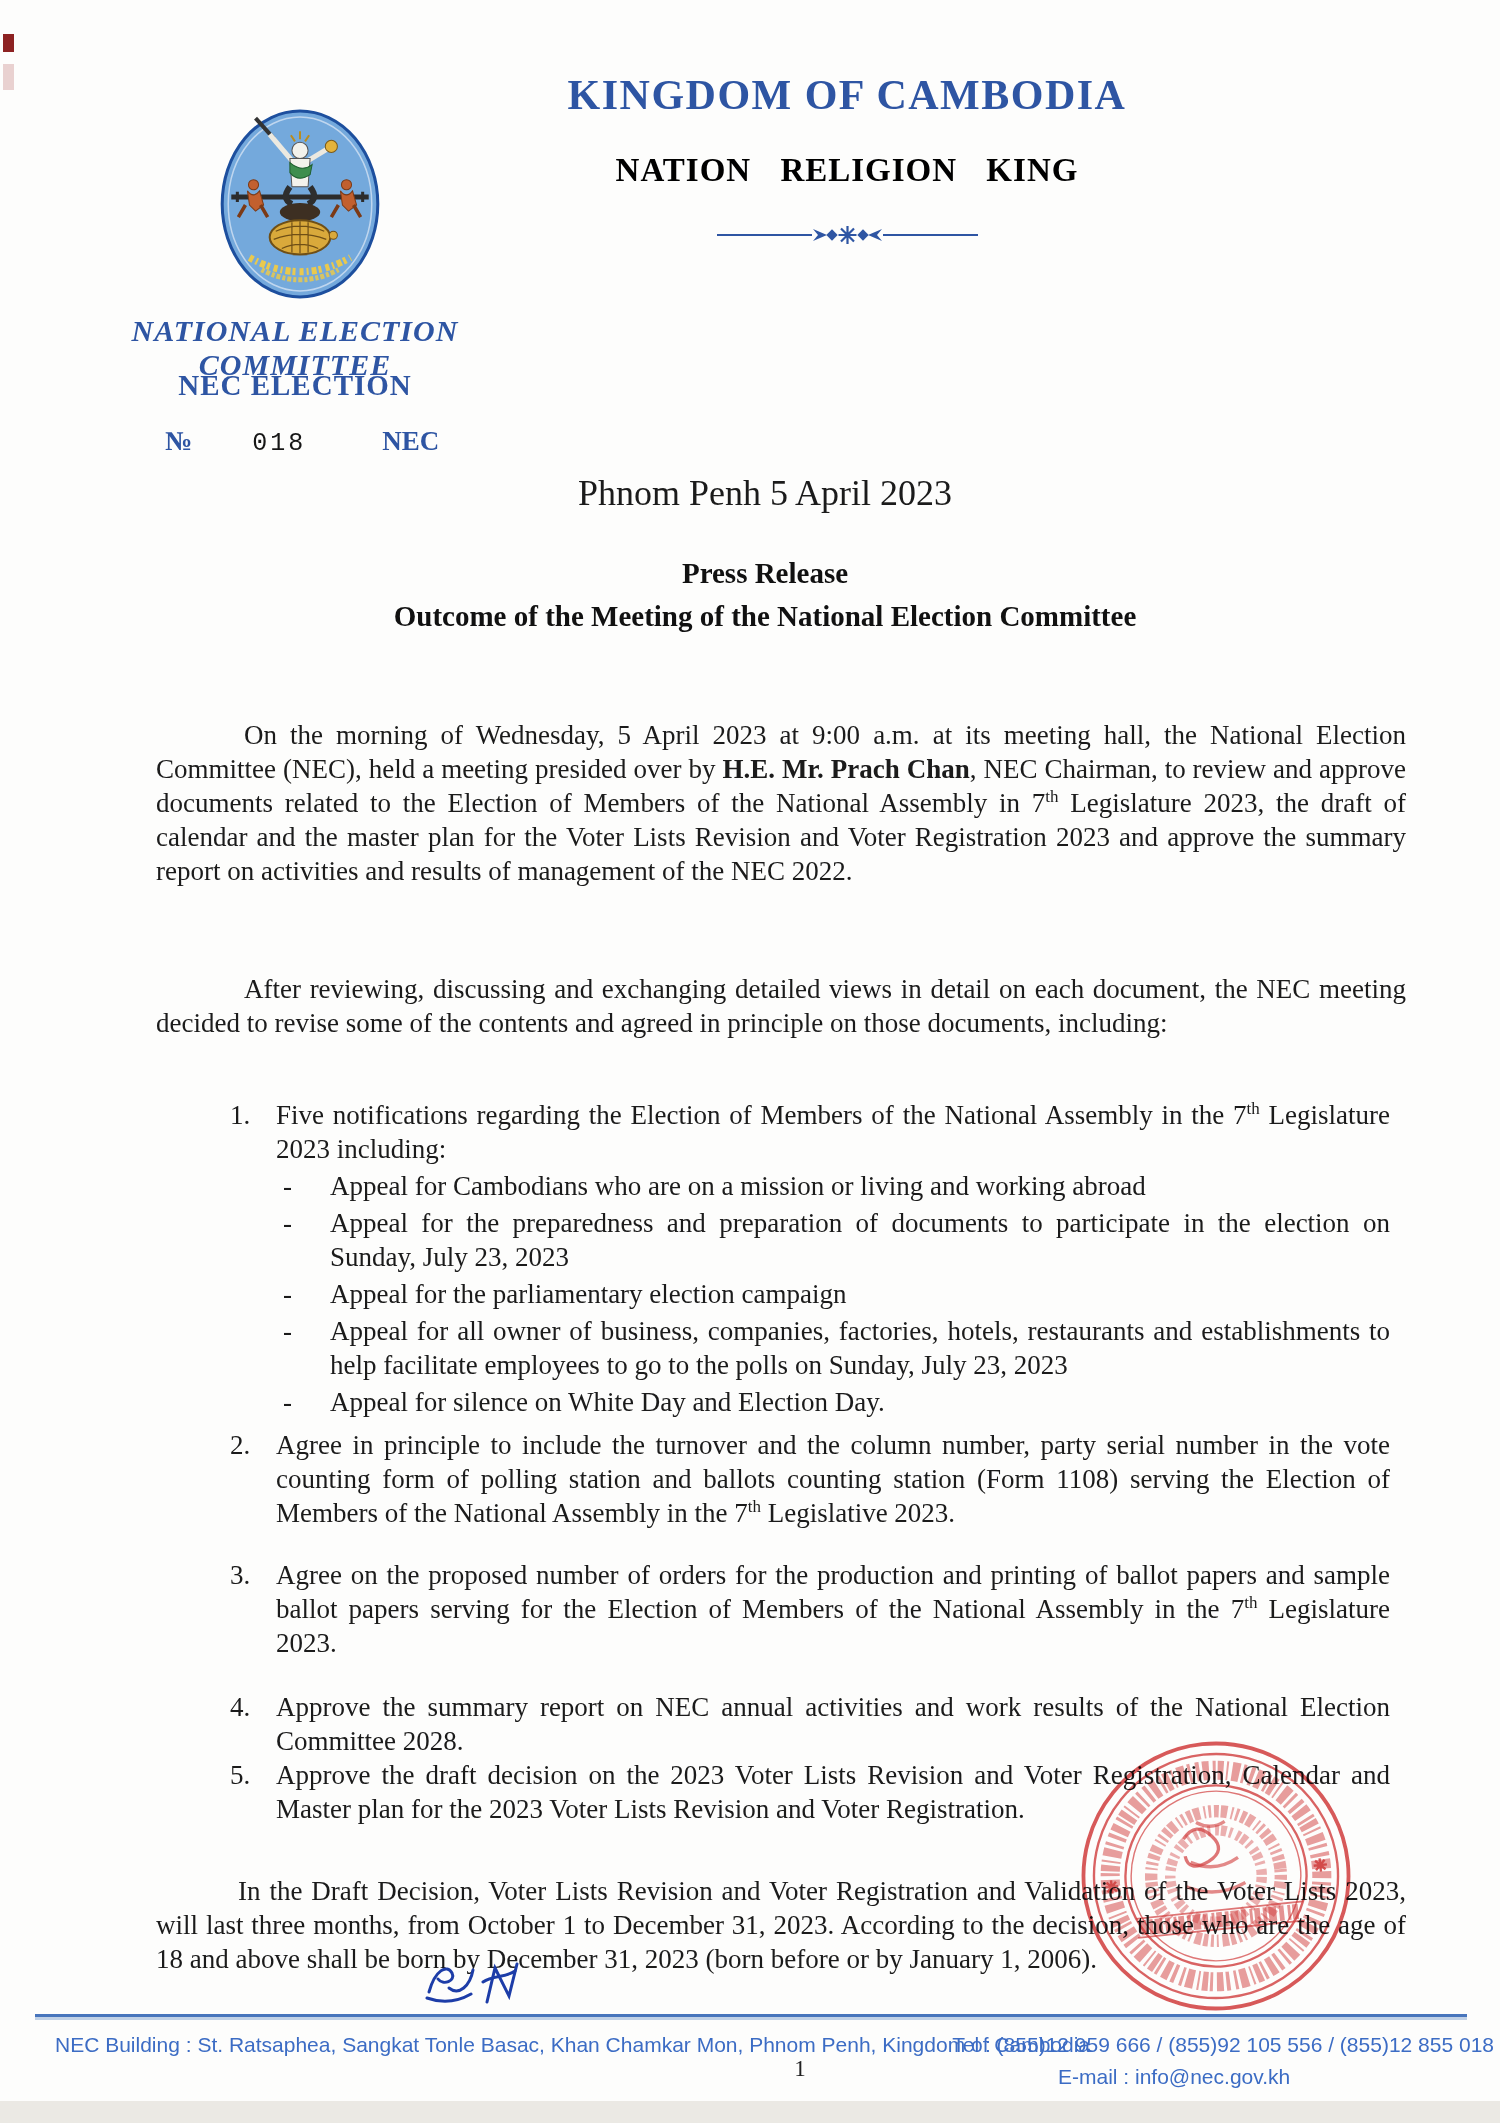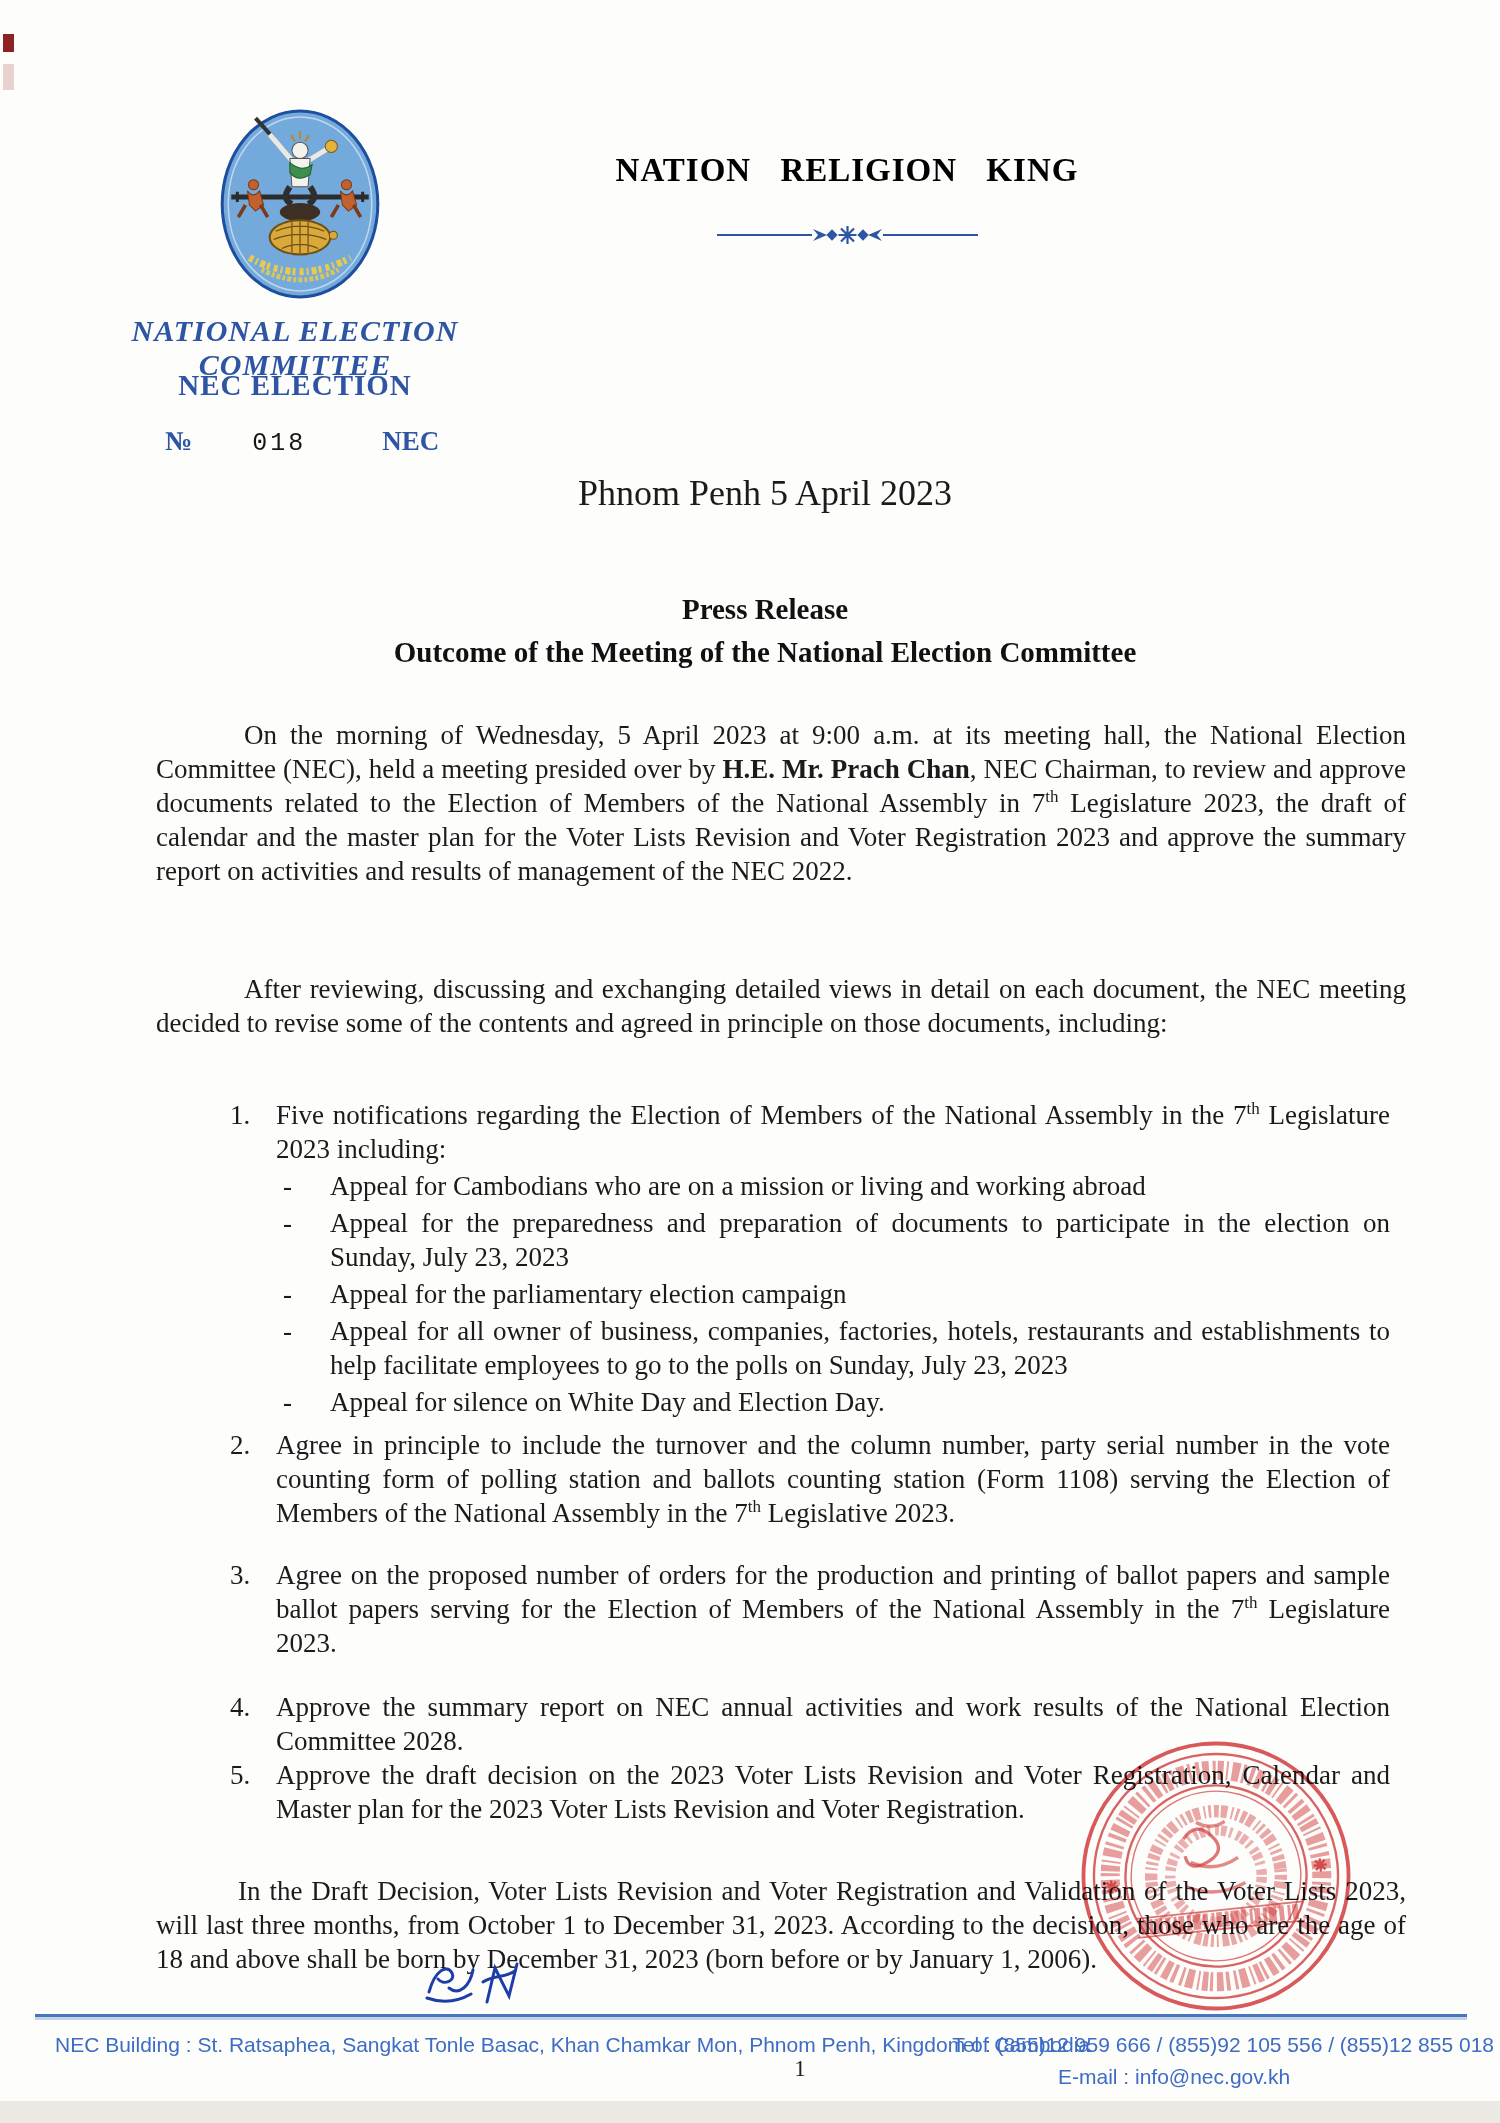--- a/index.html
+++ b/index.html
@@ -48,21 +48,21 @@
     font-family:"Liberation Mono","DejaVu Sans Mono",monospace;
     font-size:25px;letter-spacing:3px;color:#161616;
   }
   .docno .no-suffix{font-weight:bold;}
   .dateline{
     position:absolute;left:140px;top:476px;width:1250px;
     text-align:center;font-size:36px;line-height:34px;color:#1b1b1b;
   }
   .title-block{
     position:absolute;left:140px;top:552px;width:1250px;
-    text-align:center;font-size:29px;line-height:43px;font-weight:bold;color:#111;margin-top:36px;
+    text-align:center;font-size:29px;line-height:43px;font-weight:bold;color:#111;
   }
 
   
   .para{
     position:absolute;left:140px;width:1250px;margin:16px;
     font-size:27px;line-height:34px;text-align:justify;color:#1b1b1b;
   }
   .p1{top:702px;text-indent:88px;}
   .p2{top:956px;text-indent:88px;}
   .p3{top:1858px;text-indent:82px;}
@@ -141,20 +141,21 @@
     <ellipse cx="80" cy="103" rx="20" ry="9" fill="#3d2f22"></ellipse>
 
     <ellipse cx="80" cy="128" rx="30" ry="17" fill="#d9a93b" stroke="#6f4f16" stroke-width="2"></ellipse>
     <path d="M56 122 q24 -10 48 0 M54 130 q26 -10 52 0 M62 139 q18 -8 36 0 M72 113 v30 M88 113 v30 M80 112 v32" stroke="#6f4f16" stroke-width="1.2" fill="none"></path>
     <circle cx="113" cy="126" r="4" fill="#d9a93b" stroke="#6f4f16"></circle>
 
     <path d="M30 148 q50 28 100 0" stroke="#e9c94e" stroke-width="7" fill="none" stroke-dasharray="4 3 2 3 5 2 3 4"></path>
     <path d="M42 160 q38 20 76 0" stroke="#e9c94e" stroke-width="5" fill="none" stroke-dasharray="3 2 4 2" opacity=".85"></path>
   </svg>
 
+  <div class="kingdom">KINGDOM OF CAMBODIA</div>
   <div class="motto">NATION RELIGION KING</div>
 
   <svg class="ornament" viewBox="0 0 265 26">
     <g stroke="#2e55a3" fill="#2e55a3">
       <line x1="2" y1="13" x2="97" y2="13" stroke-width="2"></line>
       <line x1="168" y1="13" x2="263" y2="13" stroke-width="2"></line>
       <polygon points="98,7 112,13 98,19 103,13" stroke="none"></polygon>
       <polygon points="167,7 153,13 167,19 162,13" stroke="none"></polygon>
       <rect x="113" y="9" width="8" height="8" transform="rotate(45 117 13)" stroke="none"></rect>
       <rect x="144" y="9" width="8" height="8" transform="rotate(45 148 13)" stroke="none"></rect>

